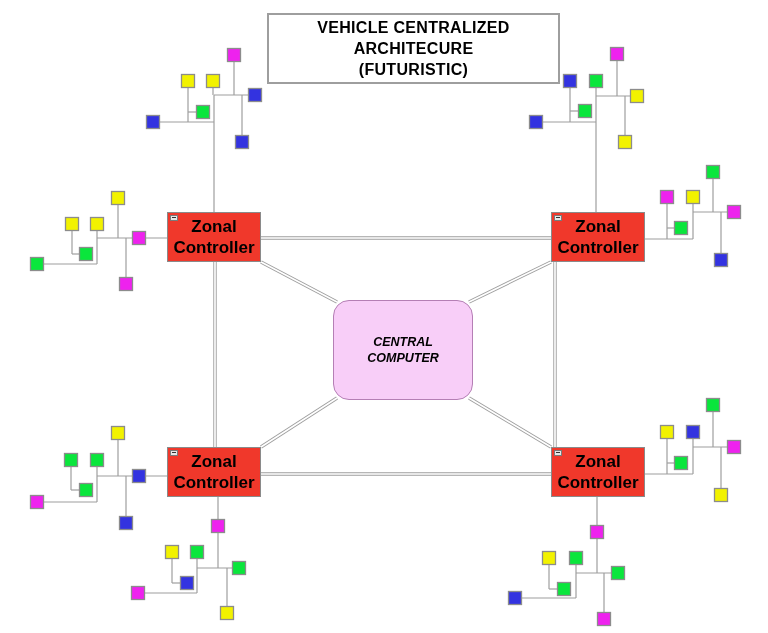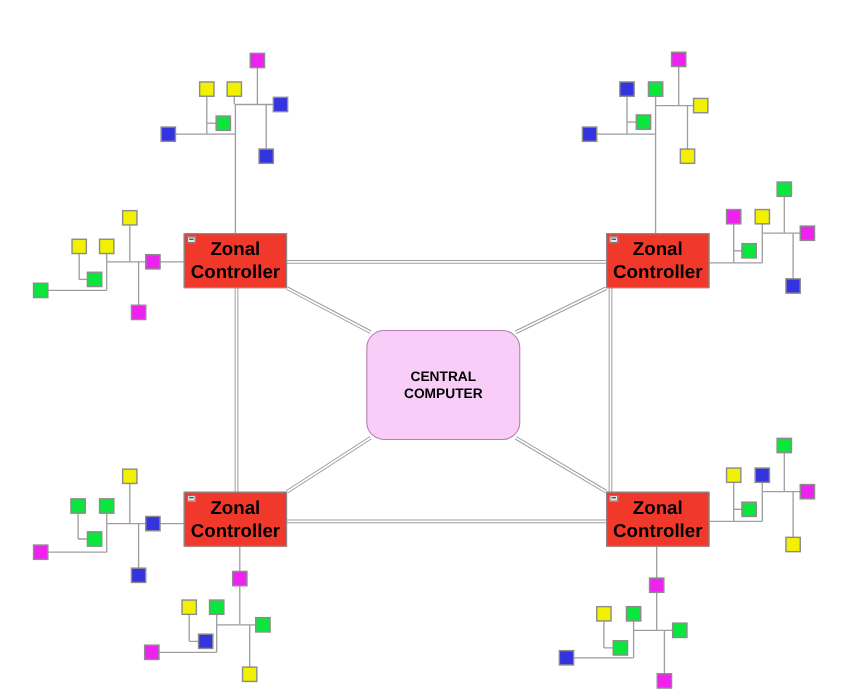--- a/index.html
+++ b/index.html
@@ -4,21 +4,21 @@
 <style>
   html,body{margin:0;padding:0;background:#ffffff;}
   #stage{position:relative;width:768px;height:633px;background:#ffffff;overflow:hidden;
          font-family:"Liberation Sans",sans-serif;}
   #diagram{position:absolute;left:0;top:0;}
   .box{position:absolute;display:flex;align-items:center;justify-content:center;
        text-align:center;font-weight:bold;color:#000;white-space:pre-line;box-sizing:border-box;}
   .title-box{left:267px;top:13px;width:293px;height:71px;background:#ffffff;
              border:2px solid #9E9E9E;font-size:16px;line-height:1.32;letter-spacing:.3px;}
   .central{left:333px;top:300px;width:140px;height:100px;background:#F8CEF8;
-           border:1px solid #B57FB5;border-radius:16px;font-size:12.5px;line-height:1.3;}
+           border:1px solid #B57FB5;border-radius:16px;font-size:12.5px;line-height:1.3;font-style:italic;}
   .controller{width:94px;height:50px;background:#F0382B;border:1px solid #8A8A8A;
               font-size:17px;line-height:1.25;}
   .ctl-tl{left:167px;top:212px;}
   .ctl-tr{left:551px;top:212px;}
   .ctl-bl{left:167px;top:447px;}
   .ctl-br{left:551px;top:447px;}
   .collapse{position:absolute;left:2px;top:2px;width:8px;height:6px;background:#E6E6E6;
             border:1px solid #7A7A7A;box-sizing:border-box;}
   .collapse::after{content:"";position:absolute;left:1px;top:1px;width:4px;height:1px;background:#333;}
 </style>
@@ -152,20 +152,25 @@
       <rect x="220.5" y="606.5" width="13" height="13" fill="#F2F200" stroke="#8C8C8C" stroke-width="1.3"></rect>
       <rect x="590.5" y="525.5" width="13" height="13" fill="#EE22EE" stroke="#8C8C8C" stroke-width="1.3"></rect>
       <rect x="542.5" y="551.5" width="13" height="13" fill="#F2F200" stroke="#8C8C8C" stroke-width="1.3"></rect>
       <rect x="569.5" y="551.5" width="13" height="13" fill="#0AE63C" stroke="#8C8C8C" stroke-width="1.3"></rect>
       <rect x="611.5" y="566.5" width="13" height="13" fill="#0AE63C" stroke="#8C8C8C" stroke-width="1.3"></rect>
       <rect x="557.5" y="582.5" width="13" height="13" fill="#0AE63C" stroke="#8C8C8C" stroke-width="1.3"></rect>
       <rect x="508.5" y="591.5" width="13" height="13" fill="#3333E0" stroke="#8C8C8C" stroke-width="1.3"></rect>
       <rect x="597.5" y="612.5" width="13" height="13" fill="#EE22EE" stroke="#8C8C8C" stroke-width="1.3"></rect>
     </svg>
 
+  <div class="box title-box">
+    <span>VEHICLE CENTRALIZED
+ARCHITECURE
+(FUTURISTIC)</span>
+  </div>
 
   <div class="box central">
     <span>CENTRAL
 COMPUTER</span>
   </div>
 
   <div class="box controller ctl-tl">
     <span class="collapse"></span>
     <span>Zonal
 Controller</span>

